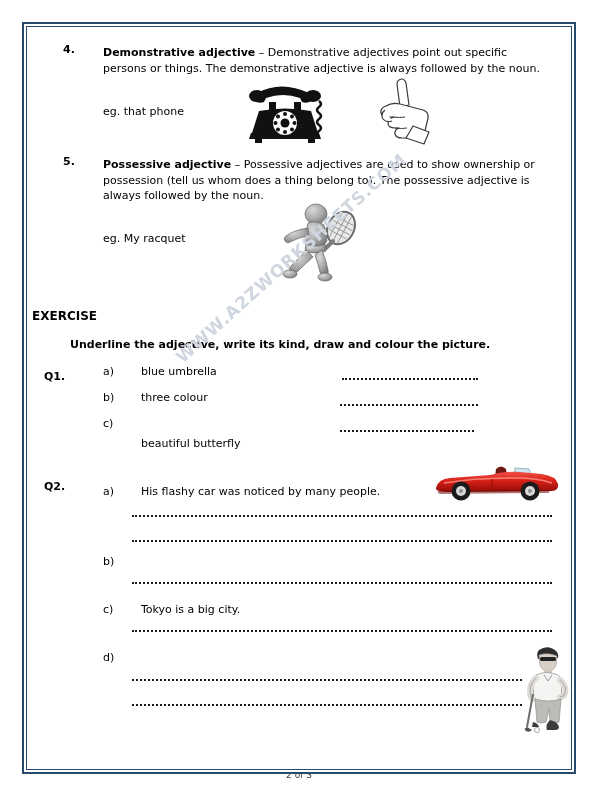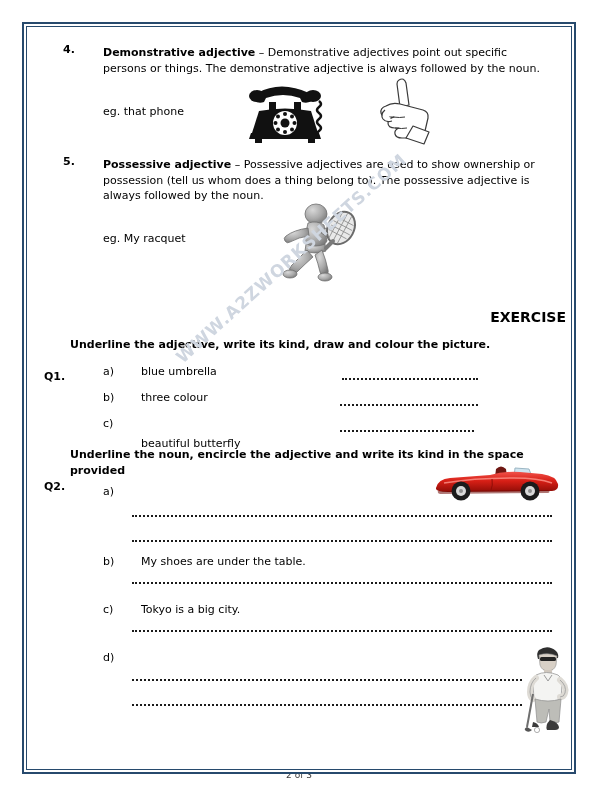--- a/index.html
+++ b/index.html
@@ -82,22 +82,22 @@
     font-size: 11px;
     line-height: 15.5px;
   }
 
   
   #exercise-head {
     position: absolute;
     left: 0;
     top: 277px;
     width: 534px;
-    text-align: right;
-    font-size: 14px;
+    text-align: left;
+    font-size: 12px;
     font-weight: bold;
   }
 
   
   .qlabel {
     position: absolute;
     left: 12px;
     font-size: 11px;
     font-weight: bold;
     line-height: 15.5px;
@@ -300,23 +300,23 @@
 
       <div class="ilabel" style="top:358px;">b)</div>
       <div class="itext" style="top:358px;">three colour</div>
       <div class="dots" style="left:308px; top:370px; width:138px;"></div>
 
       <div class="ilabel" style="top:384px;">c)</div>
       <div class="itext" style="top:384px;margin-top:20px;">beautiful butterfly</div>
       <div class="dots" style="left:308px; top:396px; width:134px;"></div>
 
       <div class="qlabel" style="top:415px;">Q2.</div>
-      <div class="qtext" style="top:415px;">Underline the noun, encircle the adjective and write its kind in the space provided</div>
 
       <div class="ilabel" style="top:452px;">a)</div>
+      <div class="itext" style="top:452px;">His flashy car was noticed by many people.</div>
       <div class="dots" style="left:100px; top:481px; width:420px;"></div>
       <div class="dots" style="left:100px; top:506px; width:420px;"></div>
 
       <div class="art" style="left:398px; top:426px; width:130px; height:44px;">
         <svg viewBox="0 0 130 44" width="130" height="44" aria-hidden="true">
           <defs>
             <linearGradient id="gcar" x1="0" y1="0" x2="0" y2="1">
               <stop offset="0%" stop-color="#f0524a"></stop>
               <stop offset="45%" stop-color="#d81f16"></stop>
               <stop offset="100%" stop-color="#8f0d07"></stop>
@@ -340,21 +340,20 @@
             <circle cx="100" cy="33" r="9.5" fill="#1b1b1b"></circle>
             <circle cx="100" cy="33" r="5" fill="#d9d9d9"></circle>
             <circle cx="100" cy="33" r="2" fill="#8f8f8f"></circle>
           </g>
 
           <path d="M62 21 q1 7 -1 11" fill="none" stroke="#8f0d07" stroke-width="1"></path>
         </svg>
       </div>
 
       <div class="ilabel" style="top:522px;">b)</div>
-      <div class="itext" style="top:522px;">My shoes are under the table.</div>
       <div class="dots" style="left:100px; top:548px; width:420px;"></div>
 
       <div class="ilabel" style="top:570px;">c)</div>
       <div class="itext" style="top:570px;">Tokyo is a big city.</div>
       <div class="dots" style="left:100px; top:596px; width:420px;"></div>
 
       <div class="ilabel" style="top:618px;">d)</div>
       <div class="dots" style="left:100px; top:645px; width:390px;"></div>
       <div class="dots" style="left:100px; top:670px; width:390px;"></div>
 

